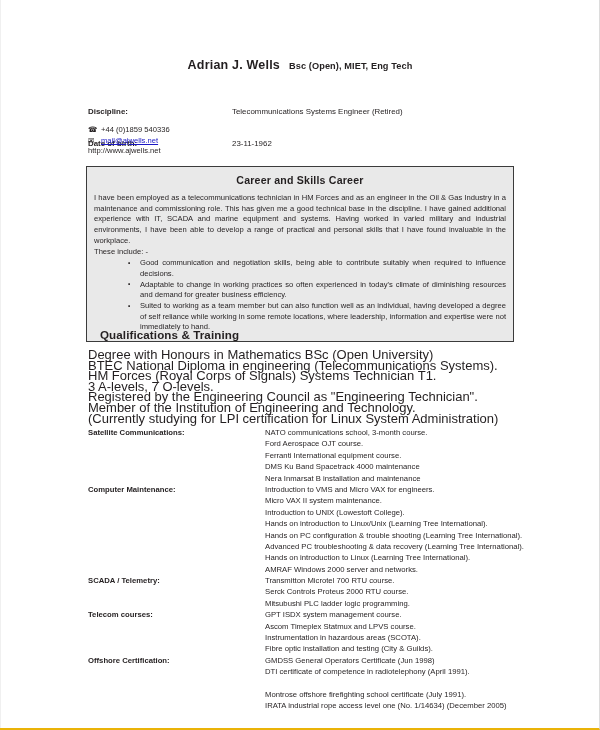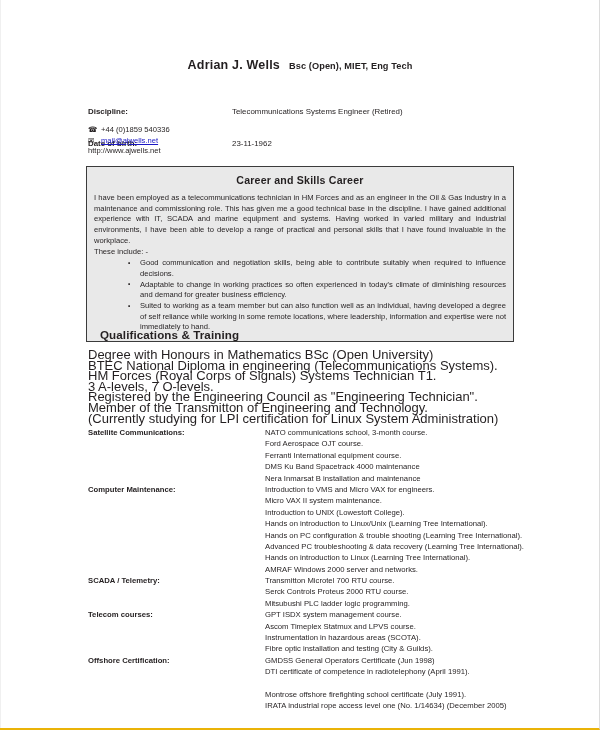--- a/index.html
+++ b/index.html
@@ -248,21 +248,21 @@
   </div>
 
   <div class="qual-heading">Qualifications &amp; Training</div>
 
   <div class="qual-list">
     <div>Degree with Honours in Mathematics BSc (Open University)</div>
     <div>BTEC National Diploma in engineering (Telecommunications Systems).</div>
     <div>HM Forces (Royal Corps of Signals) Systems Technician T1.</div>
     <div>3 A-levels, 7 O-levels.</div>
     <div>Registered by the Engineering Council as "Engineering Technician".</div>
-    <div>Member of the Transmitton of Engineering and Technology.</div>
+    <div>Member of the Institution of Engineering and Technology.</div>
     <div>(Currently studying for LPI certification for Linux System Administration)</div>
   </div>
 
   <div class="courses">
 
     <div class="course-line">
       <span class="course-label">Satellite Communications:</span>
       <span class="course-value">NATO communications school, 3-month course.</span>
     </div>
     <div class="course-line">

